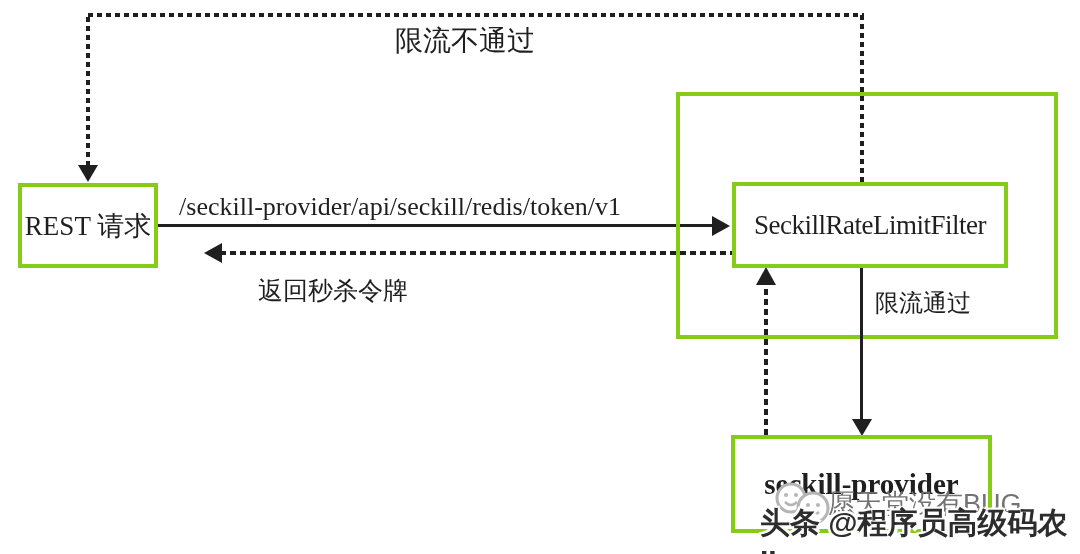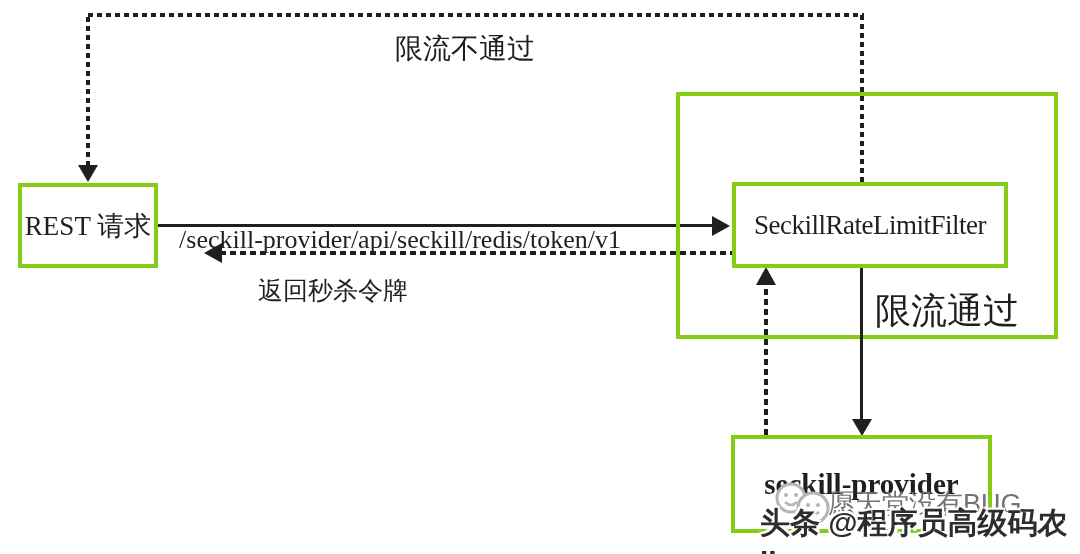--- a/index.html
+++ b/index.html
@@ -33,41 +33,41 @@
 </style>
 </head>
 <body>
 
 <div id="stage">
 
   <div class="hdots" style="left:88px;top:13px;width:776px;height:4px;"></div>
   <div class="vdots" style="left:86px;top:15px;width:4px;height:151px;"></div>
   <div class="vdots" style="left:860px;top:15px;width:4px;height:167px;"></div>
   <div class="arr arr-down" style="left:78px;top:165px;"></div>
-  <div class="lbl cjk" style="left:395px;top:30px;font-size:28px;">限流不通过</div>
+  <div class="lbl cjk" style="left:395px;top:22px;font-size:28px;">限流不通过</div>
 
   <div class="box" style="left:18px;top:183px;width:140px;height:85px;">
     <span style="font-size:27px;">REST 请求</span>
   </div>
 
-  <div class="lbl" style="left:170px;top:192px;width:460px;text-align:center;font-size:26px;margin-top:33px;">/seckill-provider/api/seckill/redis/token/v1</div>
+  <div class="lbl" style="left:170px;top:192px;width:460px;text-align:center;font-size:26px;">/seckill-provider/api/seckill/redis/token/v1</div>
   <div class="hline" style="left:158px;top:224px;width:556px;height:3px;"></div>
   <div class="arr arr-right" style="left:712px;top:216px;"></div>
 
   <div class="hdash" style="left:220px;top:251px;width:512px;height:4px;"></div>
   <div class="arr arr-left" style="left:204px;top:243px;"></div>
   <div class="lbl cjk" style="left:258px;top:274px;font-size:25px;">返回秒杀令牌</div>
 
   <div class="box" style="left:676px;top:92px;width:382px;height:247px;background:transparent;"></div>
 
   <div class="box" style="left:732px;top:182px;width:276px;height:86px;z-index:5;">
     <span style="font-size:27px;letter-spacing:-0.5px;">SeckillRateLimitFilter</span>
   </div>
 
-  <div class="lbl cjk" style="left:875px;top:287px;font-size:36px;">限流通过</div>
+  <div class="lbl cjk" style="left:875px;top:287px;font-size:24px;">限流通过</div>
   <div class="vline" style="left:860px;top:268px;width:3px;height:152px;"></div>
   <div class="arr arr-down" style="left:852px;top:419px;"></div>
 
   <div class="vdash-thick" style="left:764px;top:284px;width:4px;height:151px;"></div>
   <div class="arr arr-up" style="left:756px;top:267px;"></div>
 
   <div class="box" style="left:731px;top:435px;width:261px;height:98px;">
     <span style="font-size:29px;font-weight:600;">seckill-provider</span>
   </div>
 

